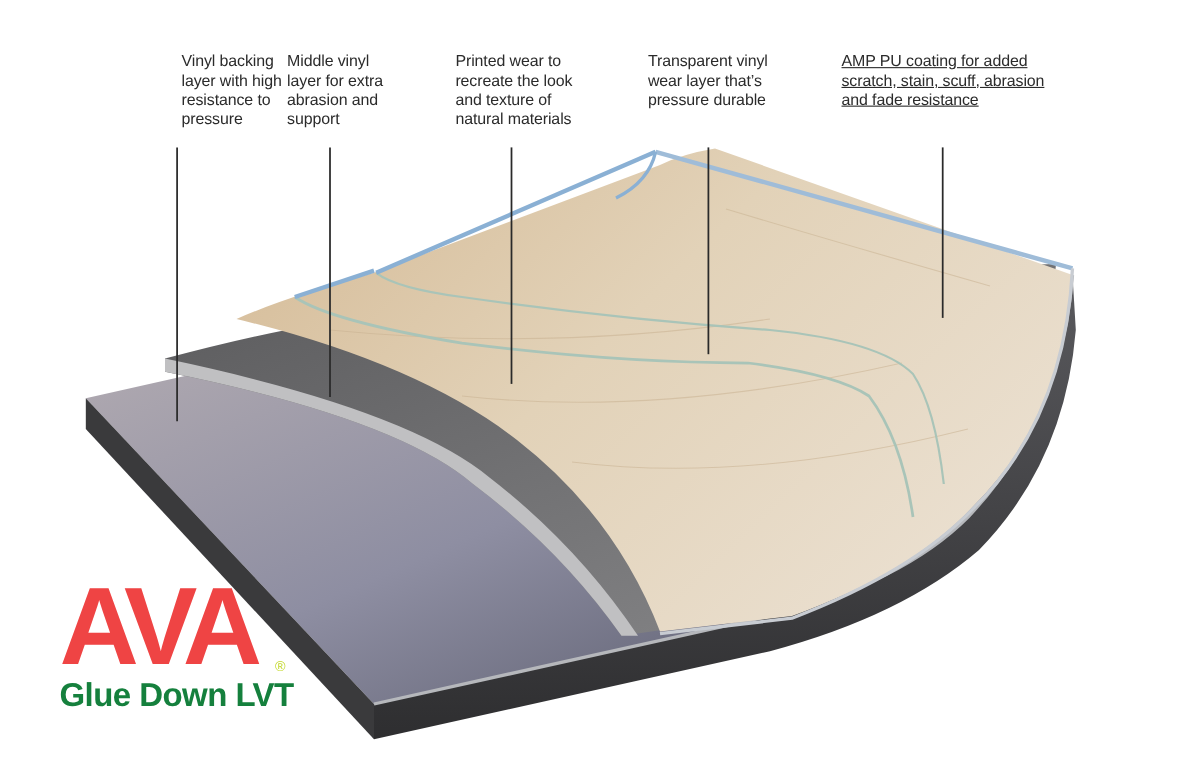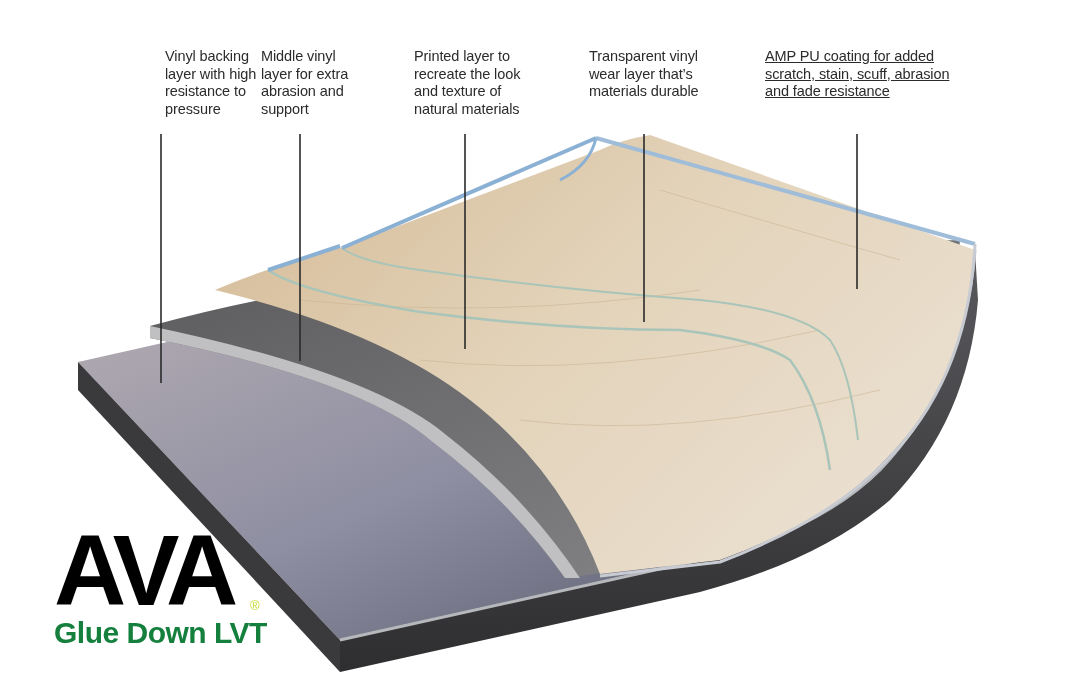--- a/index.html
+++ b/index.html
@@ -3,21 +3,21 @@
 <meta charset="utf-8">
 <style>
   html, body { margin: 0; padding: 0; background: #ffffff; }
   body { width: 1080px; height: 699px; position: relative; overflow: hidden;
          font-family: "Liberation Sans", "DejaVu Sans", sans-serif; }
   .label { position: absolute; top: 48px; font-size: 14.5px; line-height: 17.5px;
            color: #2b2b2b; white-space: pre-line; letter-spacing: -0.1px; }
   svg.stage { position: absolute; left: 0; top: 0; }
   .brand { position: absolute; left: 54px; top: 528px; }
   .brand-ava { font-family: "Liberation Sans", sans-serif; font-weight: bold;
-               font-size: 100px; line-height: 84px; color: #000000; letter-spacing: -6px; }
+               font-size: 100px; line-height: 84px; color: #ef4444; letter-spacing: -6px; }
   .brand-reg { position: absolute; left: 196px; top: 70px; font-size: 13px; color: #c3d82c; }
   .brand-sub { font-family: "Liberation Sans", sans-serif; font-weight: bold;
                font-size: 30px; line-height: 34px; color: #15803d; margin-top: 4px; letter-spacing: -0.5px; }
 </style>
 </head>
 <body>
 
 <svg class="stage" width="1080" height="699" viewBox="0 0 1080 699">
   <defs>
     <linearGradient id="gBack" x1="0" y1="0" x2="1" y2="1">
@@ -76,27 +76,27 @@
 </svg>
 
 <div class="label" style="left:117px;margin-left:48px;">Vinyl backing
 layer with high
 resistance to
 pressure</div>
 <div class="label" style="left:261px;">Middle vinyl
 layer for extra
 abrasion and
 support</div>
-<div class="label" style="left:414px;">Printed layer to
+<div class="label" style="left:414px;">Printed wear to
 recreate the look
 and texture of
 natural materials</div>
 <div class="label" style="left:589px;">Transparent vinyl
 wear layer that’s
-materials durable</div>
+pressure durable</div>
 <div class="label" style="left:765px;text-decoration:underline;">AMP PU coating for added
 scratch, stain, scuff, abrasion
 and fade resistance</div>
 
 <div class="brand">
   <div class="brand-ava">AVA</div>
   <span class="brand-reg">®</span>
   <div class="brand-sub">Glue Down LVT</div>
 </div>
 

